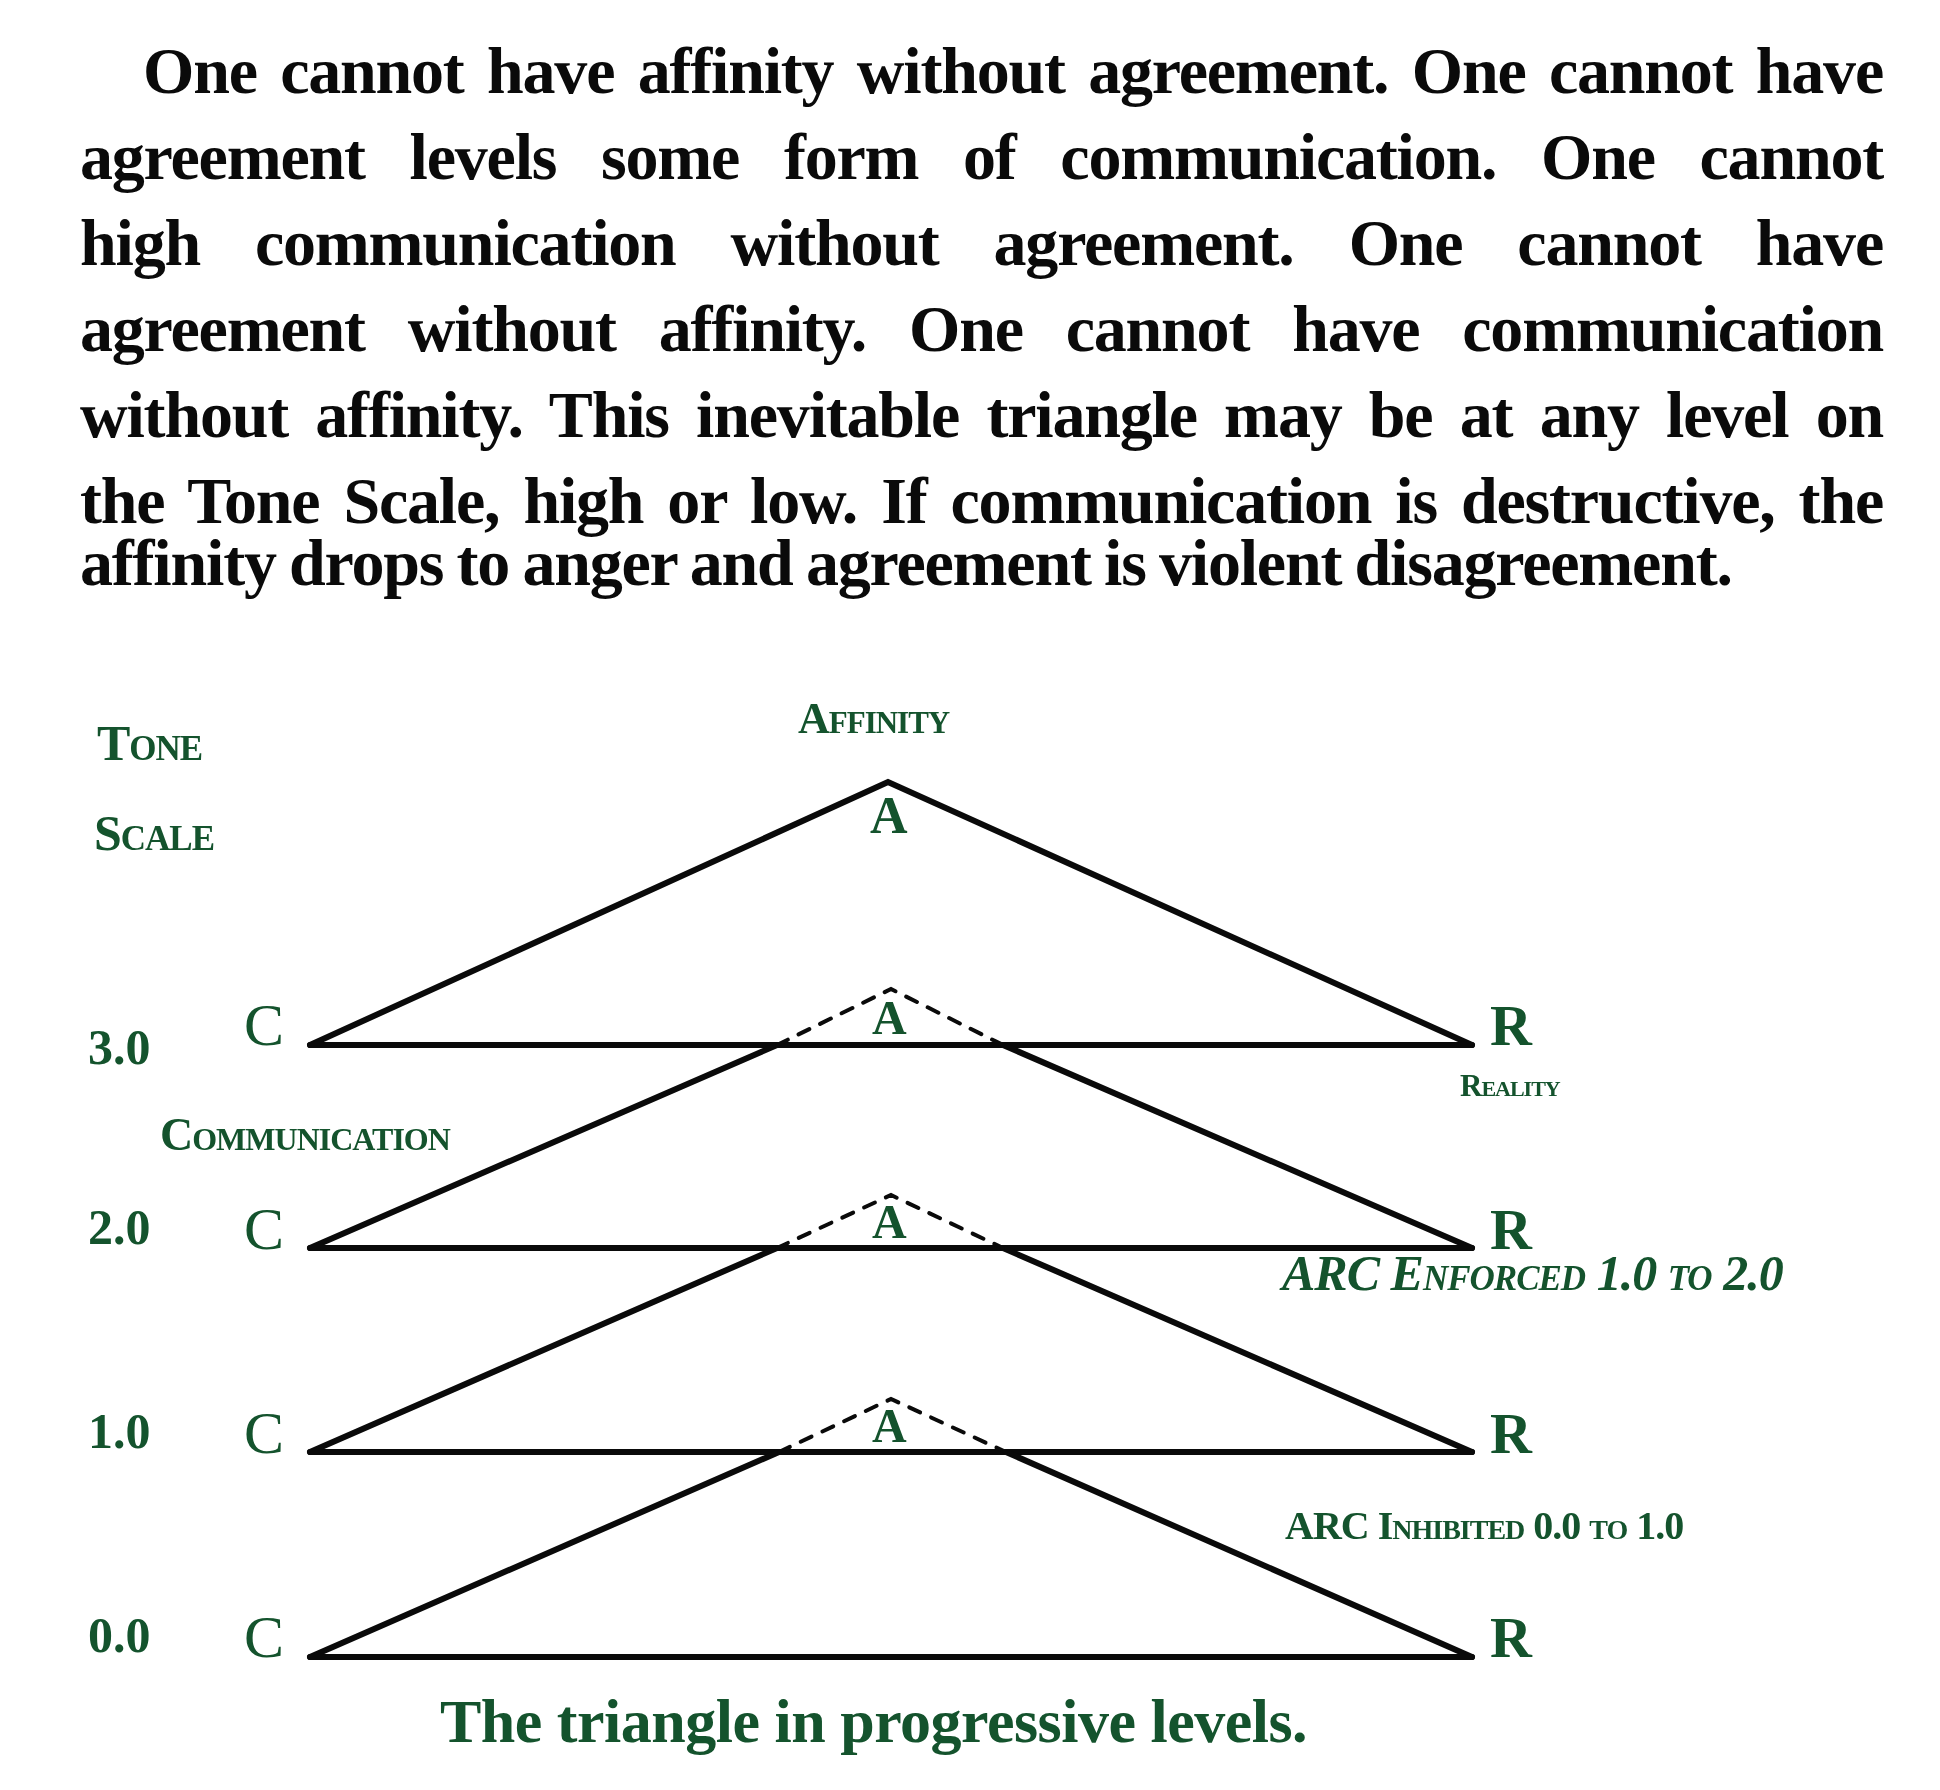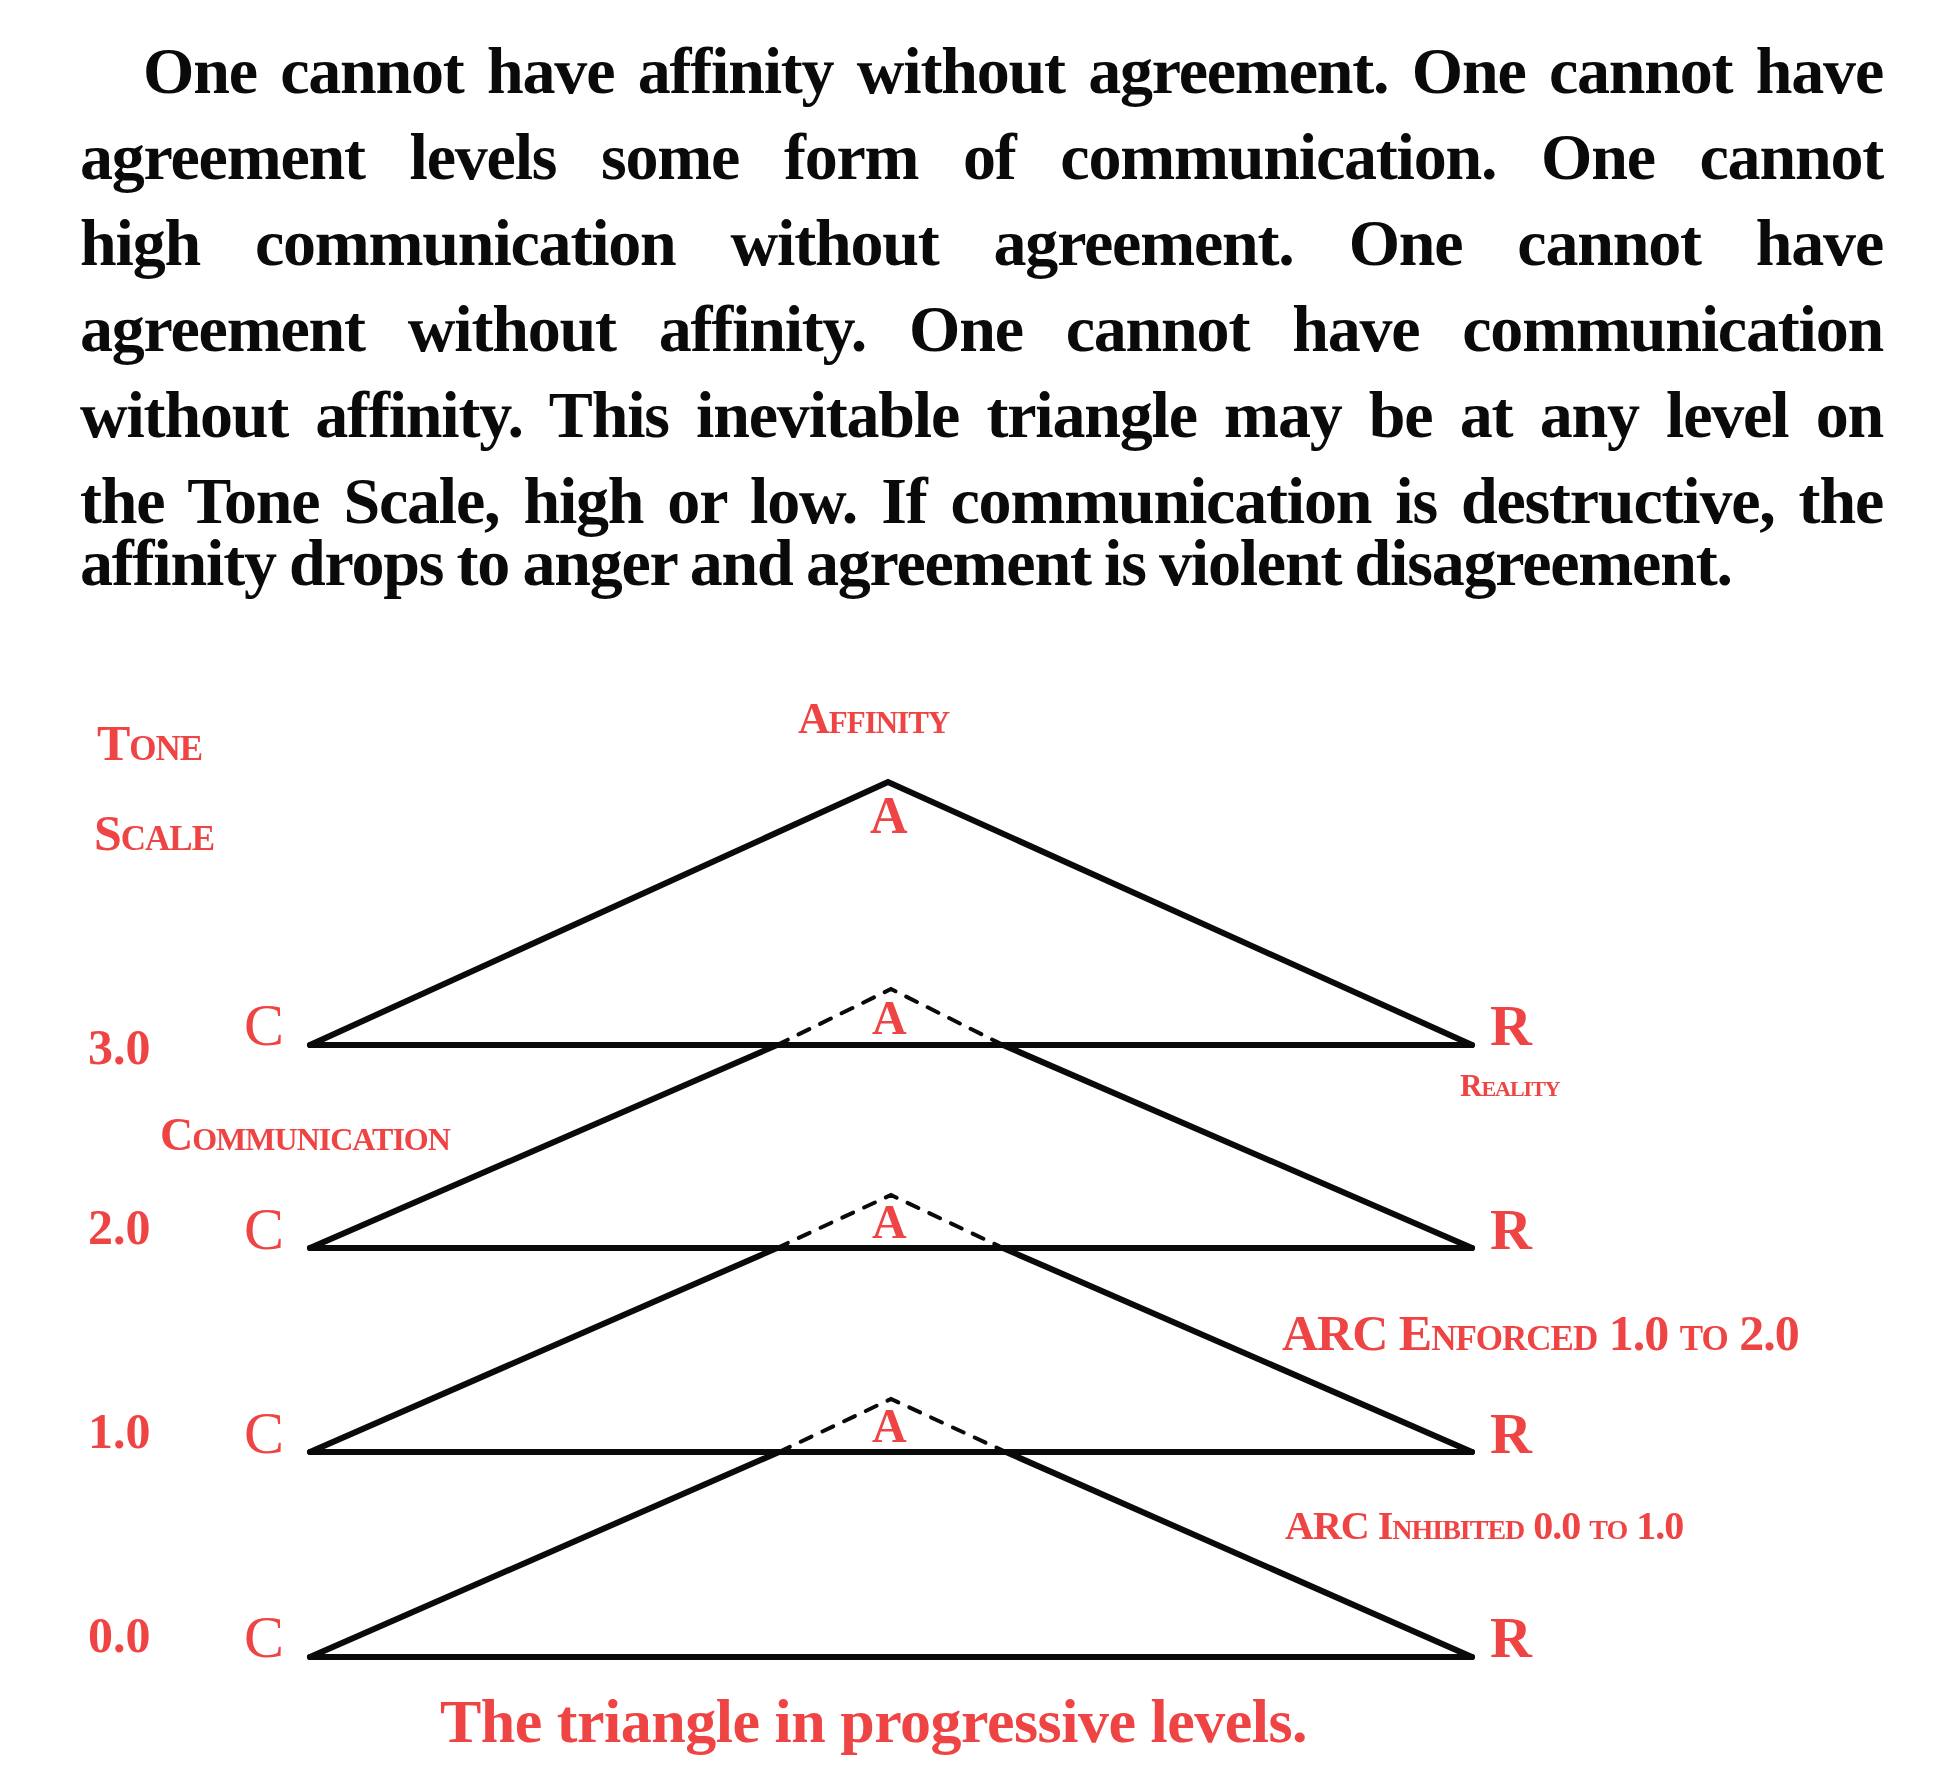--- a/index.html
+++ b/index.html
@@ -8,21 +8,21 @@
   .pline {
     position: absolute; left: 0; width: 1803px; height: 86px;
     font-family: "Liberation Serif", "DejaVu Serif", serif;
     font-size: 66px; font-weight: bold; line-height: 86px;
     text-align: justify; text-align-last: justify; white-space: nowrap;
     letter-spacing: -1.2px; word-spacing: -2px;
   }
   .pline.last { text-align-last: left; }
   .pline.first { left: 63px; width: 1740px; }
   .diagram { position: absolute; left: 0; top: 0; width: 1940px; height: 1790px; }
-  .lbl { position: absolute; font-family: "Liberation Serif", "DejaVu Serif", serif; font-weight: bold; white-space: nowrap; color: #ef4444; line-height: 1; }
+  .lbl { position: absolute; font-family: "Liberation Serif", "DejaVu Serif", serif; font-weight: bold; white-space: nowrap; color: #14532d; line-height: 1; }
   .sc { font-variant: small-caps; letter-spacing: -1px; }
   .big { font-size: 60px; }
   .mid { font-size: 50px; }
 </style>
 </head>
 <body>
 
 <div class="para">
   <div class="pline first" style="top:28px">One cannot have affinity without agreement. One cannot have</div>
   <div class="pline" style="top:114px">agreement levels some form of communication. One cannot</div>
@@ -85,21 +85,21 @@
 <div class="lbl" style="left:244px; top:1607px; font-size:60px; font-weight:normal;">C</div>
 
 <div class="lbl" style="left:1490px; top:997px; font-size:58px;">R</div>
 <div class="lbl" style="left:1490px; top:1201px; font-size:58px;">R</div>
 <div class="lbl" style="left:1490px; top:1405px; font-size:58px;">R</div>
 <div class="lbl" style="left:1490px; top:1609px; font-size:58px;">R</div>
 
 <div class="lbl sc" style="left:160px; top:1068px; font-size:46px;margin-top:44px;">Communication</div>
 <div class="lbl sc" style="left:1432px; top:1070px; font-size:31px;margin-left:28px;">Reality</div>
 
-<div class="lbl sc" style="left:1282px; top:1308px; font-size:50px;">
+<div class="lbl sc" style="left:1282px; top:1248px; font-size:50px;font-style:italic;">
   <span>ARC</span>
   <span>Enforced</span>
   <span>1.0</span>
   <span>to</span>
   <span>2.0</span>
 </div>
 <div class="lbl sc" style="left:1285px; top:1506px; font-size:40px;">
   <span>ARC</span>
   <span>Inhibited</span>
   <span>0.0</span>

